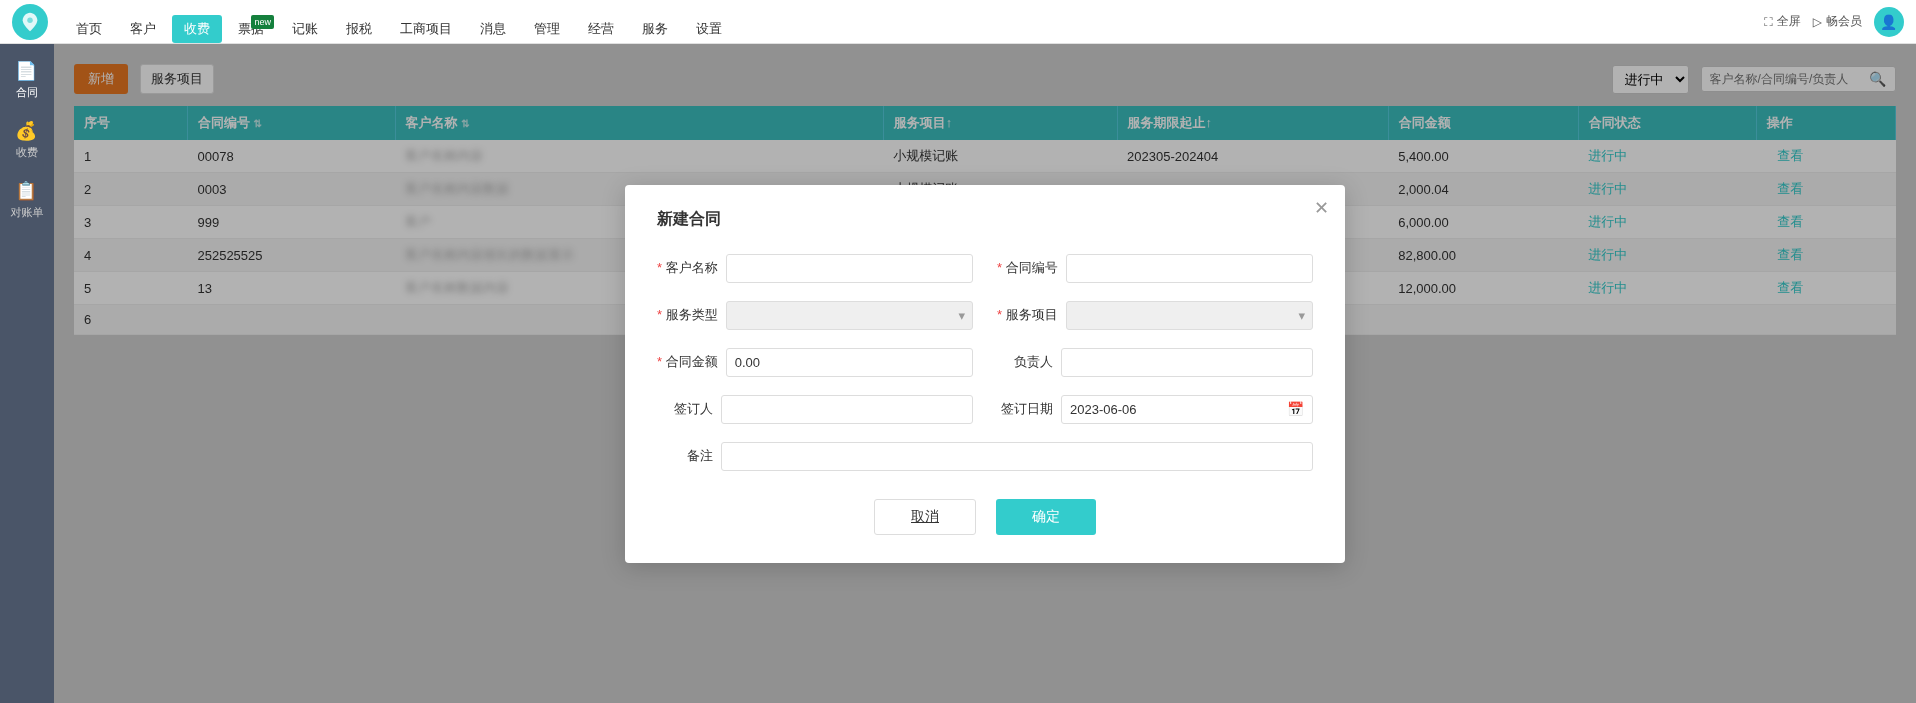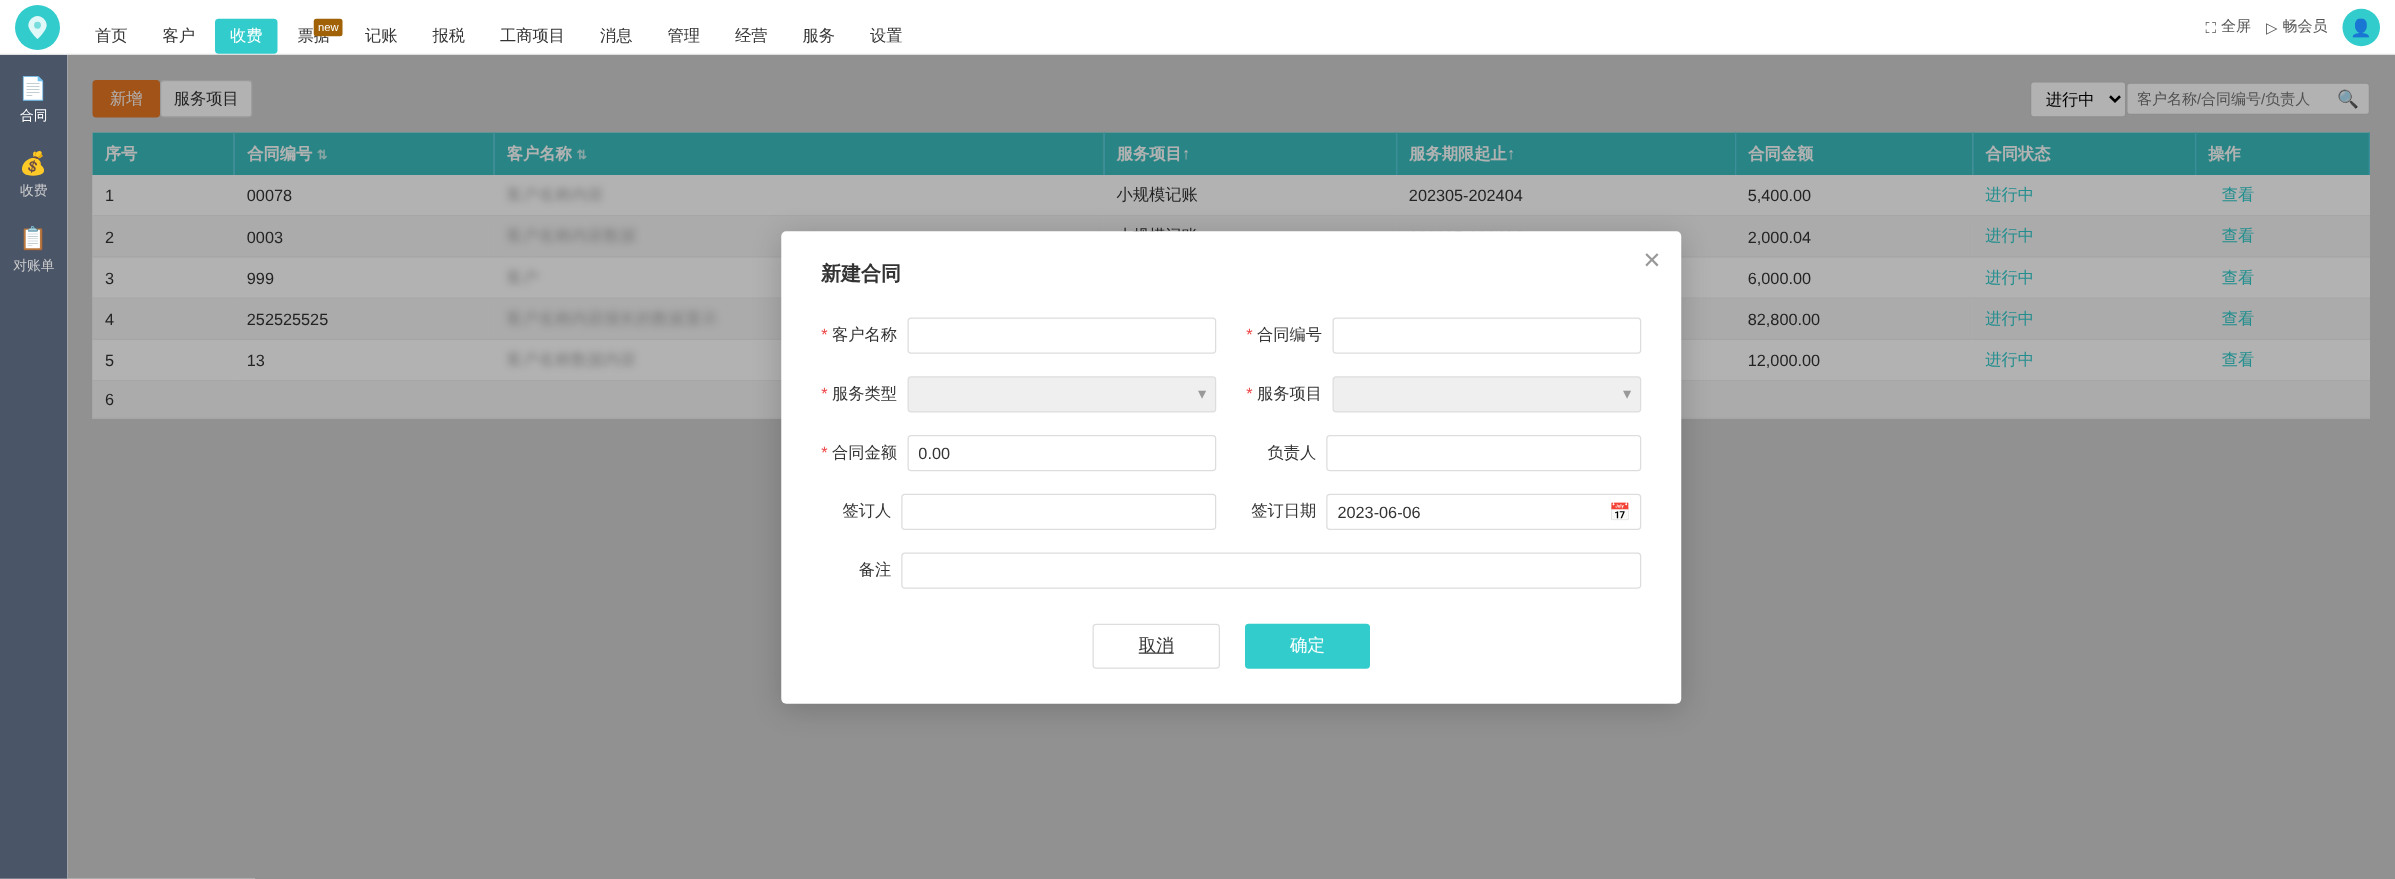--- a/index.html
+++ b/index.html
@@ -30,21 +30,21 @@
       cursor: pointer;
       border-radius: 3px;
       font-size: 13px;
       color: #333;
       position: relative;
       margin-top: 15px;
     }
     .nav-item.active { background: #3cc; color: #fff; border-radius: 3px; }
     .nav-item .badge-new {
       position: absolute; top: 0; right: 2px;
-      background: #a16207; color: #fff; font-size: 9px;
+      background: #15803d; color: #fff; font-size: 9px;
       padding: 0 3px; border-radius: 2px; line-height: 14px;
     }
     .nav-right { display: flex; align-items: center; gap: 12px; }
     .nav-right-item { font-size: 12px; color: #555; cursor: pointer; display: flex; align-items: center; gap: 4px; }
     .avatar { width: 30px; height: 30px; border-radius: 50%; background: #3cc; display: flex; align-items: center; justify-content: center; color: #fff; font-size: 14px; cursor: pointer; }
 
     
     .layout { display: flex; height: calc(703px - 44px); }
 
     
@@ -76,21 +76,21 @@
       background: #d0d0d0;
       padding: 20px;
       position: relative;
       overflow: hidden;
     }
 
     
     .toolbar {
       display: flex;
       align-items: center;
-      gap: 0;
+      gap: 12px;
       margin-bottom: 12px;
     }
     .btn-new {
       background: #e87722;
       color: #fff;
       border: none;
       padding: 6px 14px;
       border-radius: 3px;
       cursor: pointer;
       font-size: 13px;

